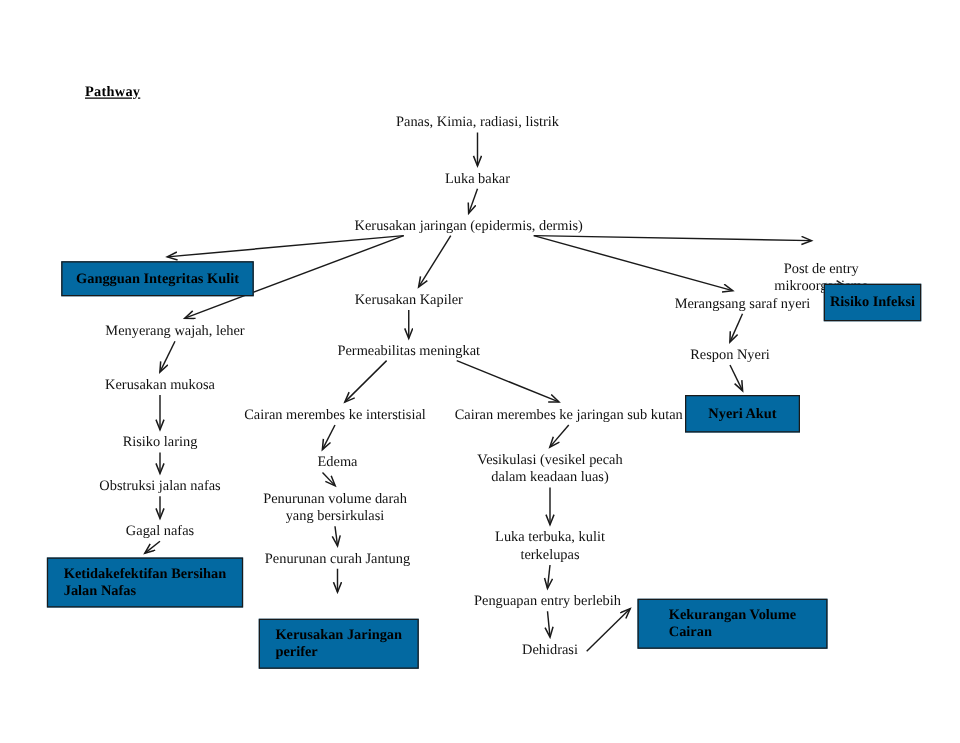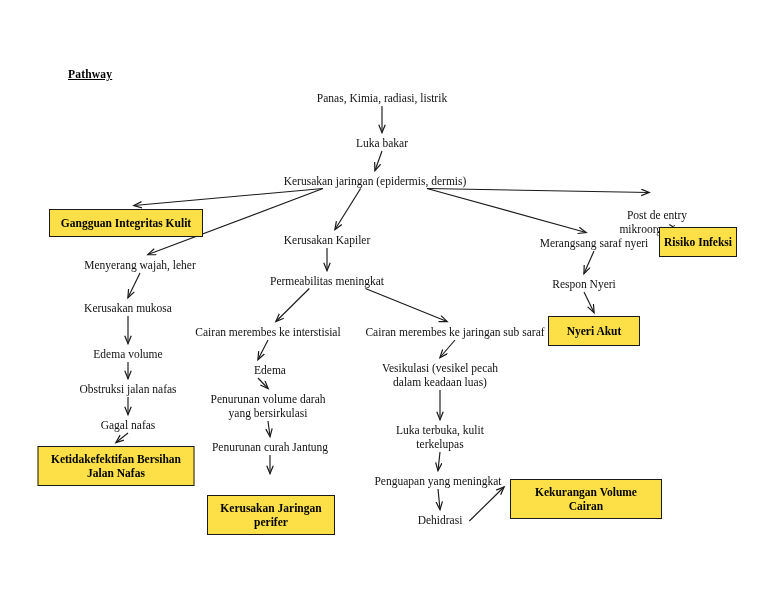--- a/index.html
+++ b/index.html
@@ -30,30 +30,30 @@
     font-size: 11.5px;
     font-weight: bold;
     text-decoration: underline;
     color: #000000;
     letter-spacing: .2px;
   }
   .dbox {
     position: absolute;
     box-sizing: border-box;
     border: 1.4px solid #1a1a1a;
-    background: #fde047;
+    background: #0369a1;
     font-family: "Liberation Serif", "DejaVu Serif", serif;
     font-size: 11.5px;
     font-weight: bold;
     line-height: 14.5px;
     color: #000000;
     display: flex;
     align-items: center;
     justify-content: center;
-    text-align: center;
+    text-align: left;
     white-space: pre-line;
     transform: translateX(-50%);
   }
   svg.edges {
     position: absolute;
     left: 0;
     top: 0;
     width: 768px;
     height: 594px;
     overflow: visible;
@@ -109,33 +109,33 @@
       <div class="node" style="left: 382px; top: 136px; text-align: right;">Luka bakar</div>
       <div class="node" style="left: 375px; top: 174px;">Kerusakan jaringan (epidermis, dermis)</div>
       <div class="node" style="left: 657px; top: 196px; margin-top: 12px;">Post de entry mikroorganisme</div>
       <div class="node" style="left: 327px; top: 233px;">Kerusakan Kapiler</div>
       <div class="node" style="left: 594px; top: 236px;">Merangsang saraf nyeri</div>
       <div class="node" style="left: 140px; top: 258px;">Menyerang wajah, leher</div>
       <div class="node" style="left: 327px; top: 274px;">Permeabilitas meningkat</div>
       <div class="node" style="left: 584px; top: 277px;">Respon Nyeri</div>
       <div class="node" style="left: 128px; top: 301px;">Kerusakan mukosa</div>
       <div class="node" style="left: 268px; top: 325px;">Cairan merembes ke interstisial</div>
-      <div class="node" style="left: 455px; top: 325px;">Cairan merembes ke jaringan sub saraf</div>
-      <div class="node" style="left: 128px; top: 347px;">Edema volume</div>
+      <div class="node" style="left: 455px; top: 325px;">Cairan merembes ke jaringan sub kutan</div>
+      <div class="node" style="left: 128px; top: 347px;">Risiko laring</div>
       <div class="node" style="left: 440px; top: 361px;">Vesikulasi (vesikel pecah
 dalam keadaan luas)</div>
       <div class="node" style="left: 258px; top: 363px; margin-left: 12px;">Edema</div>
       <div class="node" style="left: 128px; top: 382px;">Obstruksi jalan nafas</div>
       <div class="node" style="left: 268px; top: 392px;">Penurunan volume darah
 yang bersirkulasi</div>
       <div class="node" style="left: 440px; top: 423px;">Luka terbuka, kulit
 terkelupas</div>
       <div class="node" style="left: 128px; top: 418px;">Gagal nafas</div>
       <div class="node" style="left: 270px; top: 440px;">Penurunan curah Jantung</div>
-      <div class="node" style="left: 438px; top: 474px;">Penguapan yang meningkat</div>
+      <div class="node" style="left: 438px; top: 474px;">Penguapan entry berlebih</div>
       <div class="node" style="left: 440px; top: 513px;">Dehidrasi</div>
     </div>
   <div id="box-layer">
       <div class="dbox" style="left: 126px; top: 209px; width: 154px; height: 28px;">Gangguan Integritas Kulit</div>
       <div class="dbox" style="left: 698px; top: 227px; width: 78px; height: 30px;">Risiko Infeksi</div>
       <div class="dbox" style="left: 594px; top: 316px; width: 92px; height: 30px;">Nyeri Akut</div>
       <div class="dbox" style="left: 116px; top: 446px; width: 157px; height: 40px;">Ketidakefektifan Bersihan
 Jalan Nafas</div>
       <div class="dbox" style="left: 271px; top: 477px; width: 128px; height: 40px; margin-top: 18px;">Kerusakan Jaringan
 perifer</div>

